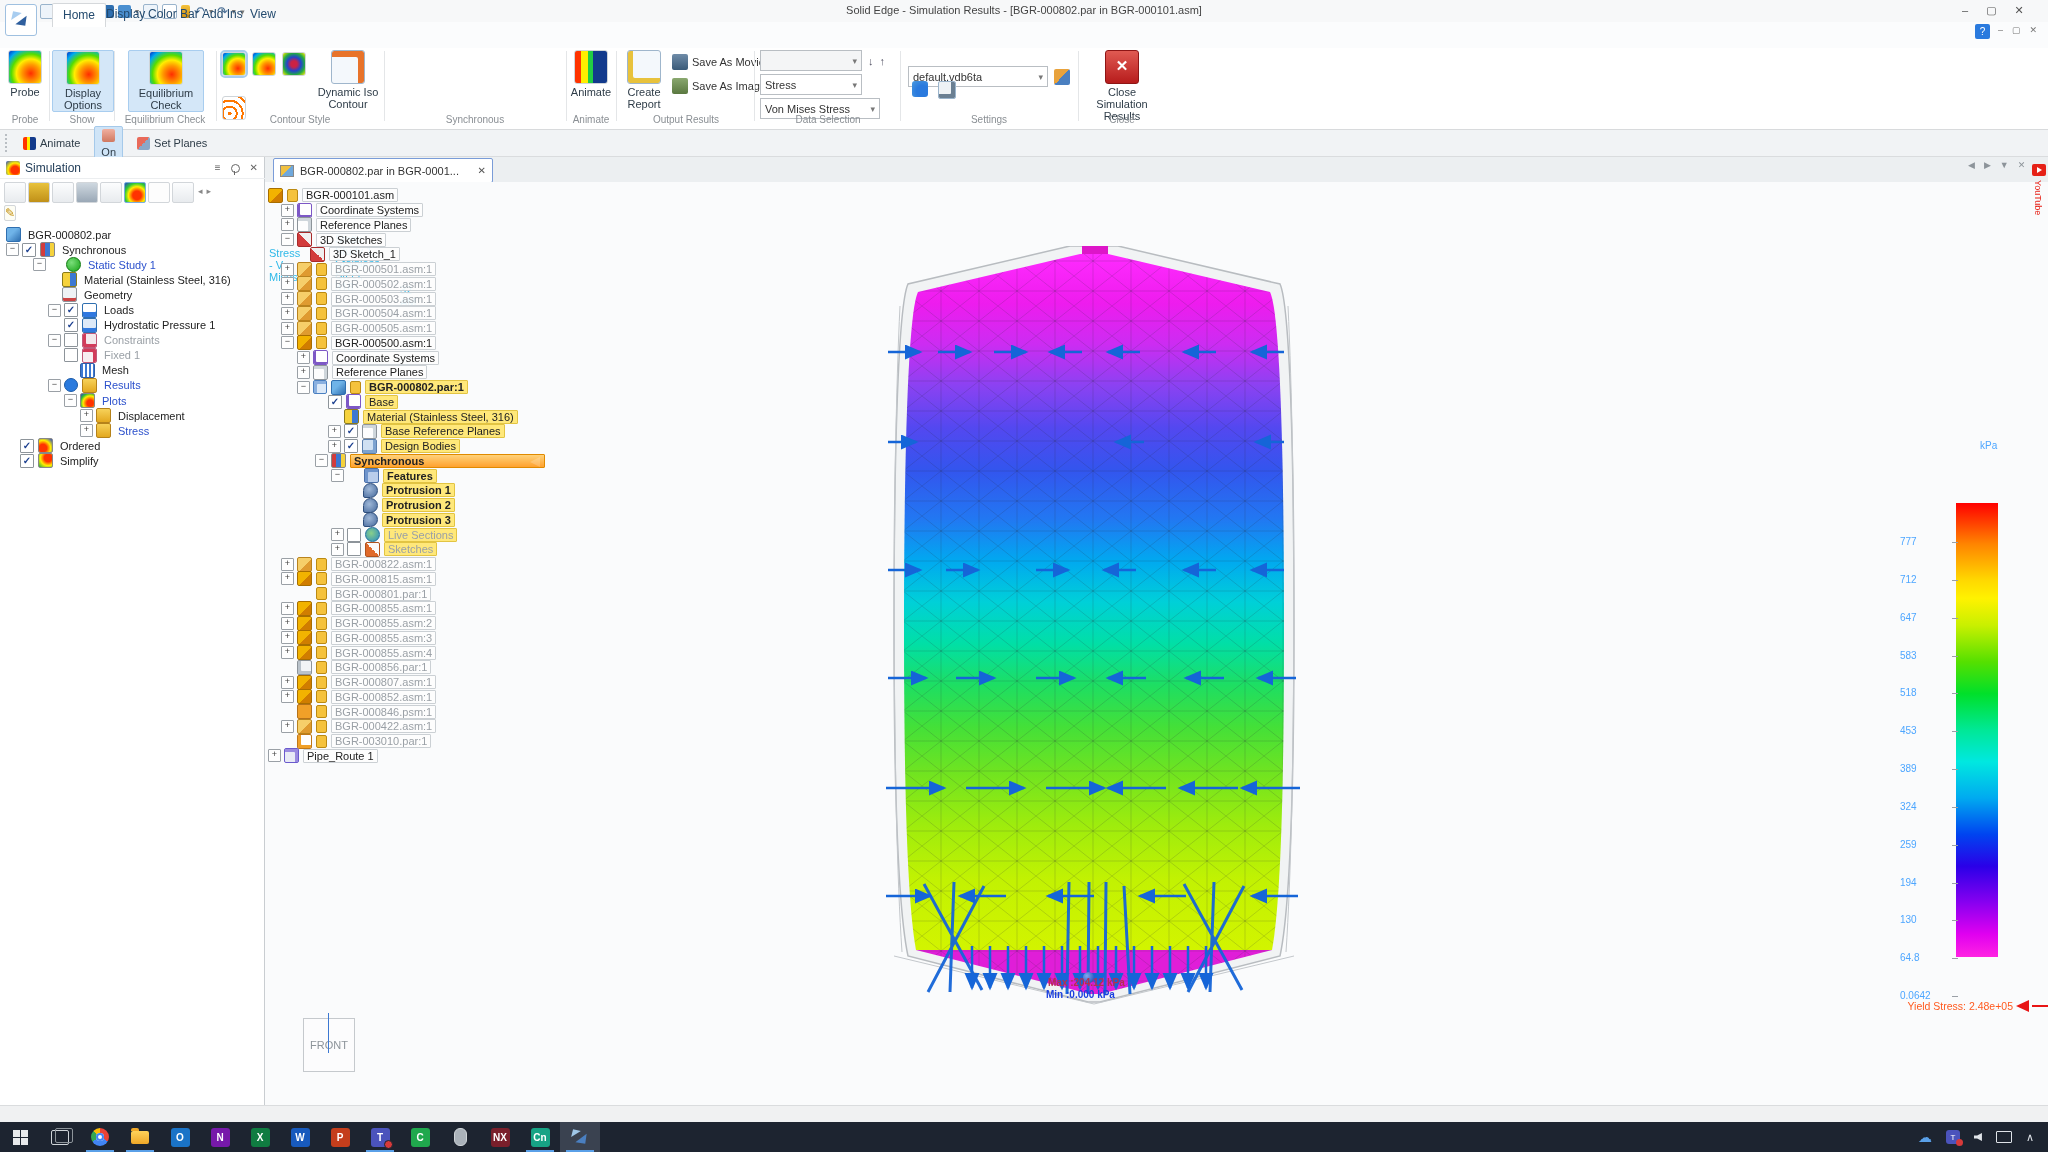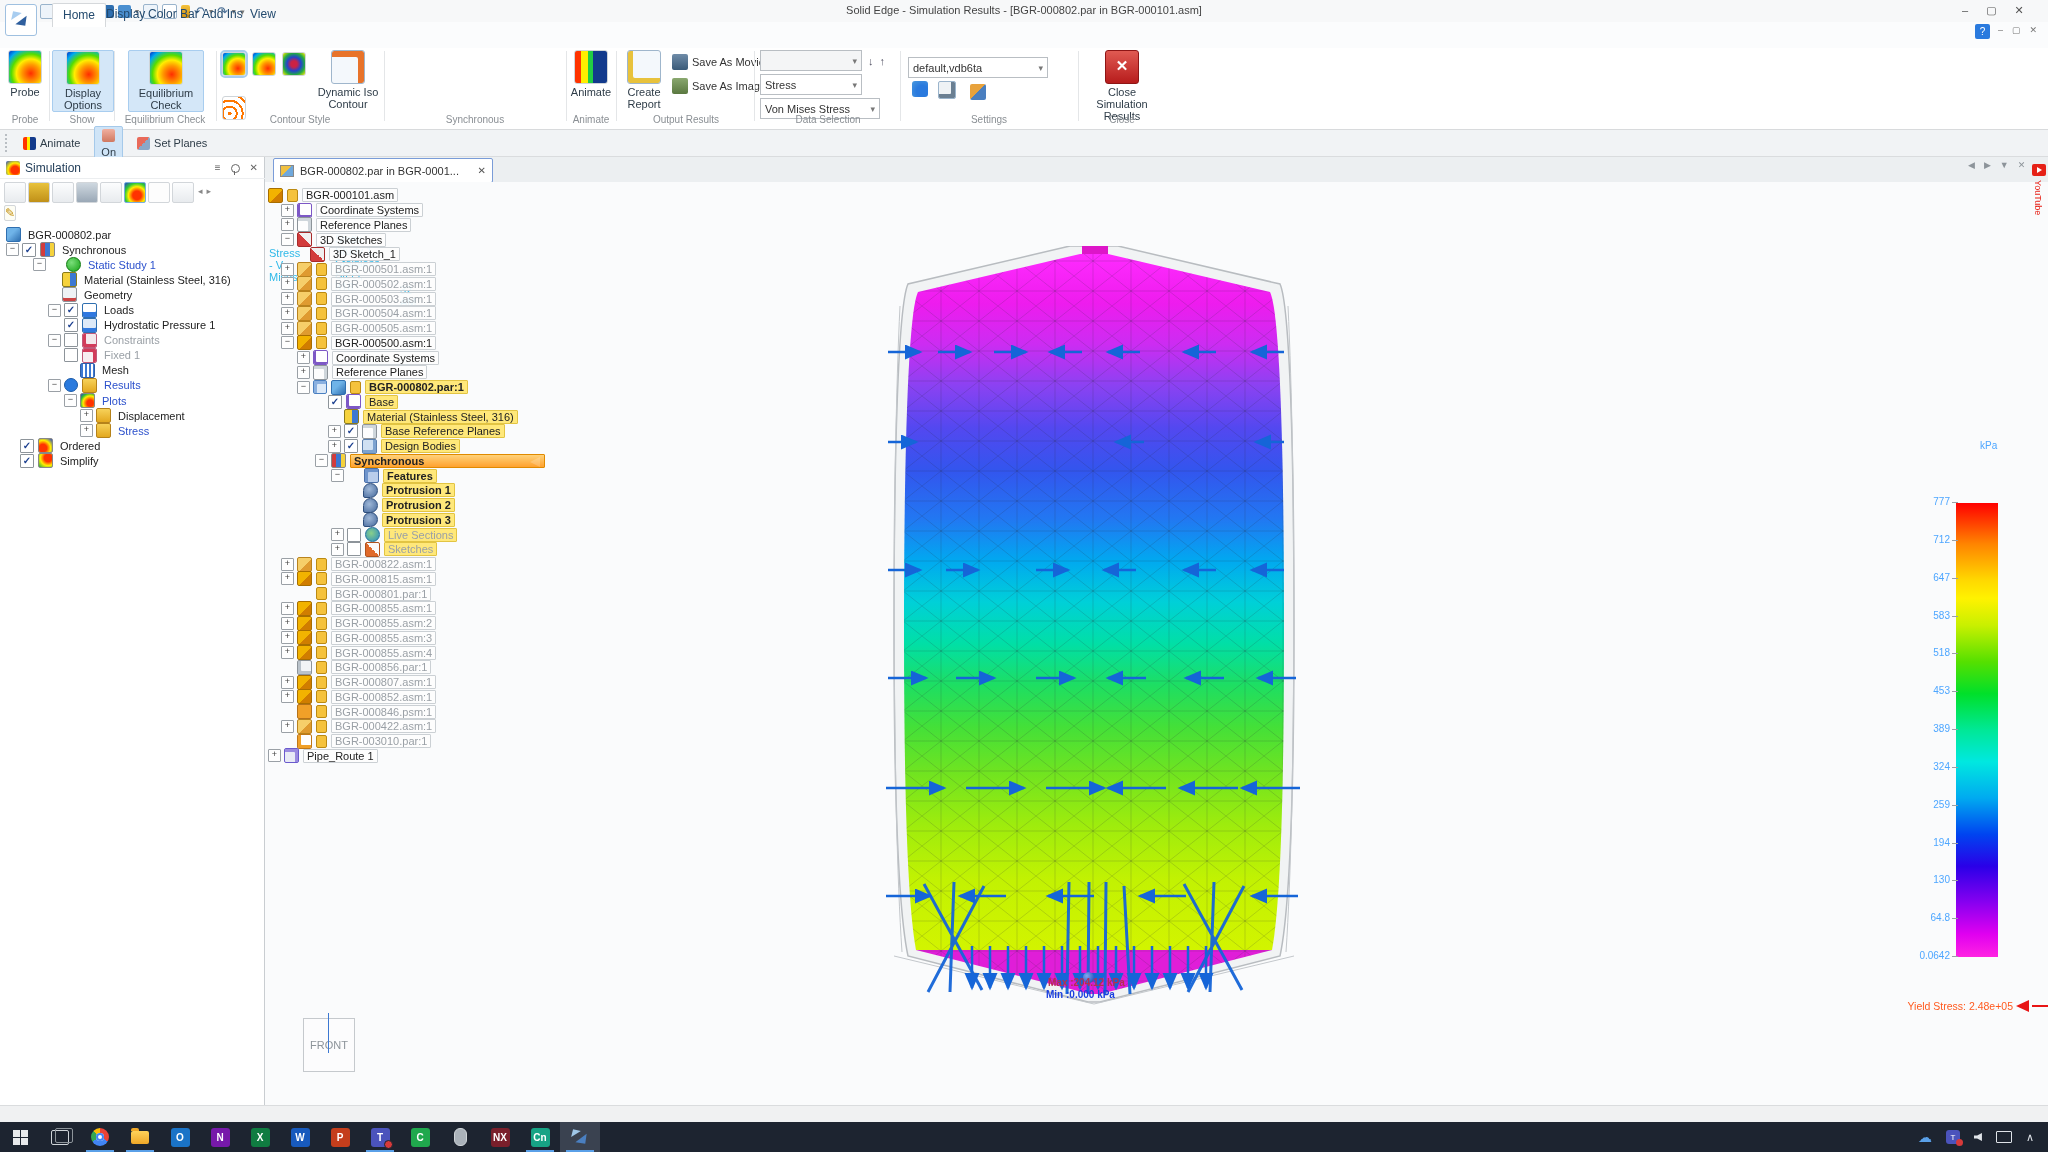--- a/index.html
+++ b/index.html
@@ -120,21 +120,21 @@
   #navicons{left:1968px;top:160px;color:#8d949a;font-size:9px;display:flex;gap:9px;z-index:6;}
   #ytab{left:2030px;top:164px;width:18px;height:76px;z-index:6;}
   #ytab .ybtn{width:14px;height:12px;background:#e62117;border-radius:2px;margin:0 auto;position:relative;}
   #ytab .ybtn:after{content:"";position:absolute;left:5px;top:3px;border-left:5px solid #fff;border-top:3px solid transparent;border-bottom:3px solid transparent;}
   #ytab .ytxt{writing-mode:vertical-rl;color:#e62117;font-size:9px;margin-top:4px;margin-left:3px;}
   
   #legend{left:1900px;top:440px;width:148px;height:560px;z-index:4;}
   #legbar{position:absolute;left:56px;top:63px;width:42px;height:454px;
     background:linear-gradient(#ff0000 0%,#ff8400 9%,#ffd800 17%,#fff200 21%,#c8f000 27%,#55e000 35%,#00e02a 42%,#00e896 50%,#00e8e0 57%,#00aaf0 65%,#0044f0 73%,#2a00e8 80%,#8800f0 88%,#e000f0 95%,#ff22e2 100%);}
   #legunit{position:absolute;left:80px;top:0px;color:#4da6ff;font-size:10px;text-align:right;}
-  .ltick{position:absolute;left:0;width:50px;text-align:right;color:#4da6ff;font-size:10px;}
+  .ltick{position:absolute;left:0;width:50px;color:#4da6ff;font-size:10px;margin-top:40px;}
   .ltick .dash{position:absolute;right:-8px;top:6px;width:6px;height:1px;background:#9aa0a6;}
   #yield{left:1872px;top:1000px;width:176px;color:#ff5a1f;font-size:10.5px;text-align:right;z-index:4;display:flex;align-items:center;justify-content:flex-end;gap:3px;}
   #yield .arr{width:0;height:0;border-right:13px solid #e81515;border-top:6px solid transparent;border-bottom:6px solid transparent;}
   #yield .tail{width:16px;height:2px;background:#e81515;}
   
   #modelwrap{left:884px;top:246px;width:420px;height:770px;z-index:2;}
   #maxlbl{left:1048px;top:977px;color:#b5304f;font-size:10px;font-weight:bold;z-index:3;}
   #minlbl{left:1046px;top:989px;color:#1a3fe0;font-size:10px;font-weight:bold;z-index:3;}
   #origin{left:1083px;top:972px;width:11px;height:11px;border-radius:50%;background:radial-gradient(circle at 35% 35%,#7da8f0,#1a3fb0);z-index:3;}
   #frontbox{left:303px;top:1018px;width:50px;height:52px;border:1px solid #c5c9cd;color:#8d949a;font-size:11px;display:flex;align-items:center;justify-content:center;z-index:3;background:rgba(255,255,255,.4);}
@@ -290,21 +290,21 @@
           <span class="car">▾</span>
       </div>
       <div class="ddown" style="width:110px;margin-top:3px;">
         <span>Von Mises Stress</span>
           <span class="car">▾</span>
       </div>
     </div>
     <div class="rgroup-label" style="left:756px;width:144px;">Data Selection</div>
     <div class="rsep" style="left:900px;"></div>
 
-    <div class="abs" style="left:908px;top:9px;display:flex;align-items:center;gap:6px;flex-direction:column;">
+    <div class="abs" style="left:908px;top:18px;display:flex;align-items:center;gap:6px;">
       <div class="ddown" style="width:130px;">
         <span>default,vdb6ta</span>
           <span class="car">▾</span>
       </div>
       <span class="sico" style="background:linear-gradient(135deg,#e8a23c 50%,#4a7fc0 50%);"></span>
     </div>
     <div class="abs" style="left:912px;top:33px;display:flex;gap:10px;">
       <span class="sico" style="background:radial-gradient(circle at 65% 65%,#2a7ade 40%,#4a9ade);border-radius:3px;"></span>
       <span class="sico" style="background:#eef2f5;border:1px solid #9ab4cc;box-shadow:inset -4px -4px 0 #6a7f92;"></span>
     </div>

